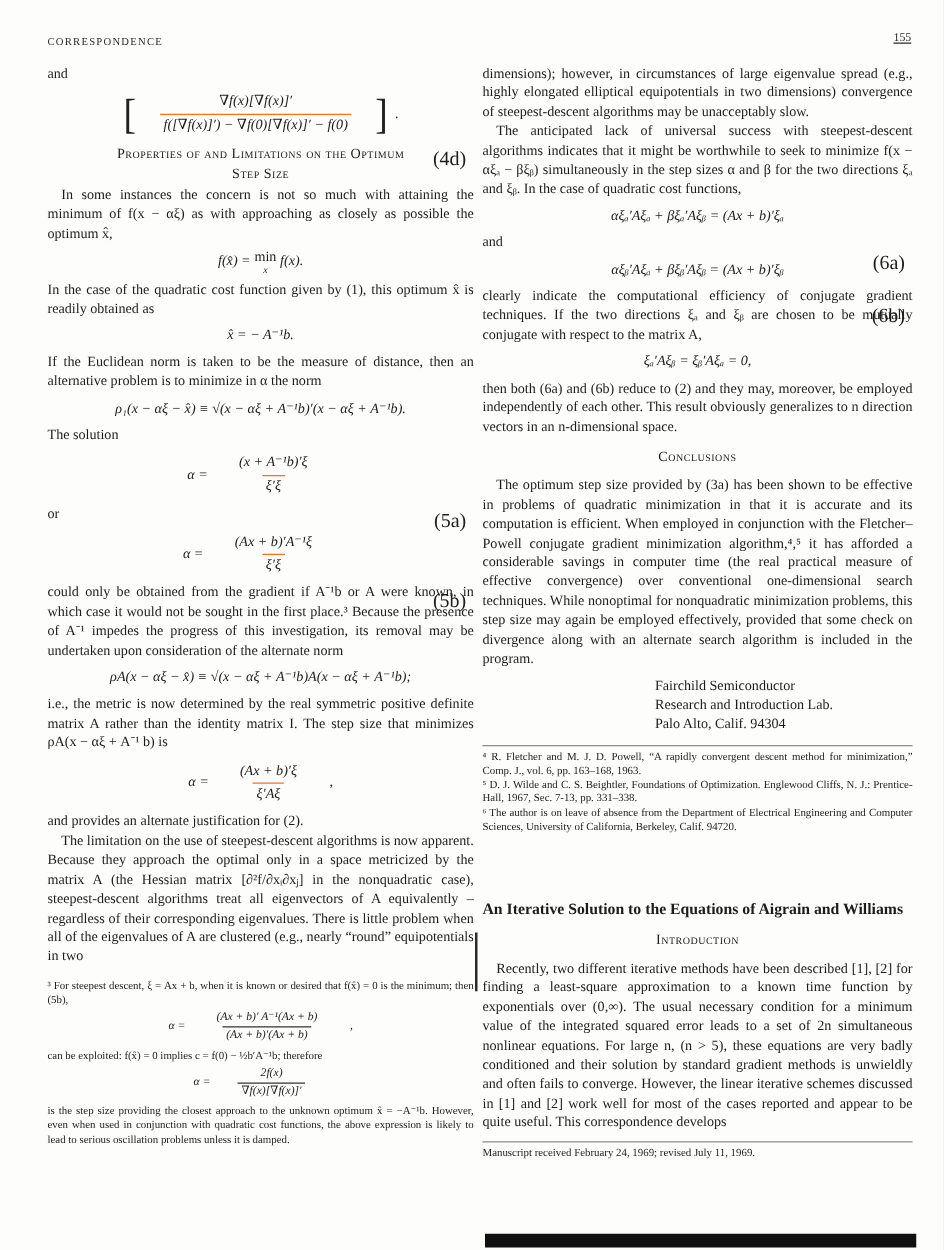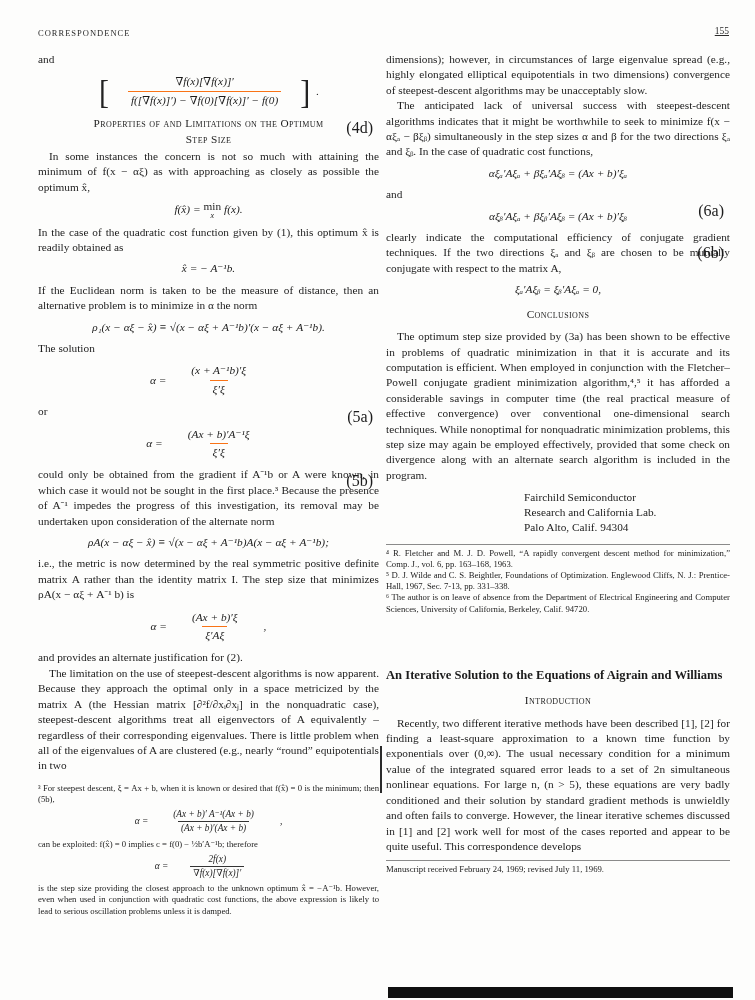--- a/index.html
+++ b/index.html
@@ -183,28 +183,29 @@
       <span>αξᵦ′Aξₐ + βξᵦ′Aξᵦ = (Ax + b)′ξᵦ</span>
       <span class="tag">(6b)</span>
     </div>
 
     <p class="body">clearly indicate the computational efficiency of conjugate gradient techniques. If the two directions ξₐ and ξᵦ are chosen to be mutually conjugate with respect to the matrix A,</p>
 
     <div class="eq plain">
       <span>ξₐ′Aξᵦ = ξᵦ′Aξₐ = 0,</span>
     </div>
 
+    <p class="body">then both (6a) and (6b) reduce to (2) and they may, moreover, be employed independently of each other. This result obviously generalizes to n direction vectors in an n-dimensional space.</p>
 
     <div class="schead">Conclusions</div>
 
     <p class="body indent">The optimum step size provided by (3a) has been shown to be effective in problems of quadratic minimization in that it is accurate and its computation is efficient. When employed in conjunction with the Fletcher–Powell conjugate gradient minimization algorithm,⁴,⁵ it has afforded a considerable savings in computer time (the real practical measure of effective convergence) over conventional one-dimensional search techniques. While nonoptimal for nonquadratic minimization problems, this step size may again be employed effectively, provided that some check on divergence along with an alternate search algorithm is included in the program.</p>
 
     <div class="sig">
       <div>Fairchild Semiconductor</div>
-      <div>Research and California Lab.</div>
+      <div>Research and Introduction Lab.</div>
       <div>Palo Alto, Calif. 94304</div>
     </div>
 
     <div class="fnblock">
       <hr class="fnrule">
       <p class="fn-item">⁴ R. Fletcher and M. J. D. Powell, “A rapidly convergent descent method for minimization,” Comp. J., vol. 6, pp. 163–168, 1963.</p>
       <p class="fn-item">⁵ D. J. Wilde and C. S. Beightler, Foundations of Optimization. Englewood Cliffs, N. J.: Prentice-Hall, 1967, Sec. 7-13, pp. 331–338.</p>
       <p class="fn-item">⁶ The author is on leave of absence from the Department of Electrical Engineering and Computer Sciences, University of California, Berkeley, Calif. 94720.</p>
     </div>
 

